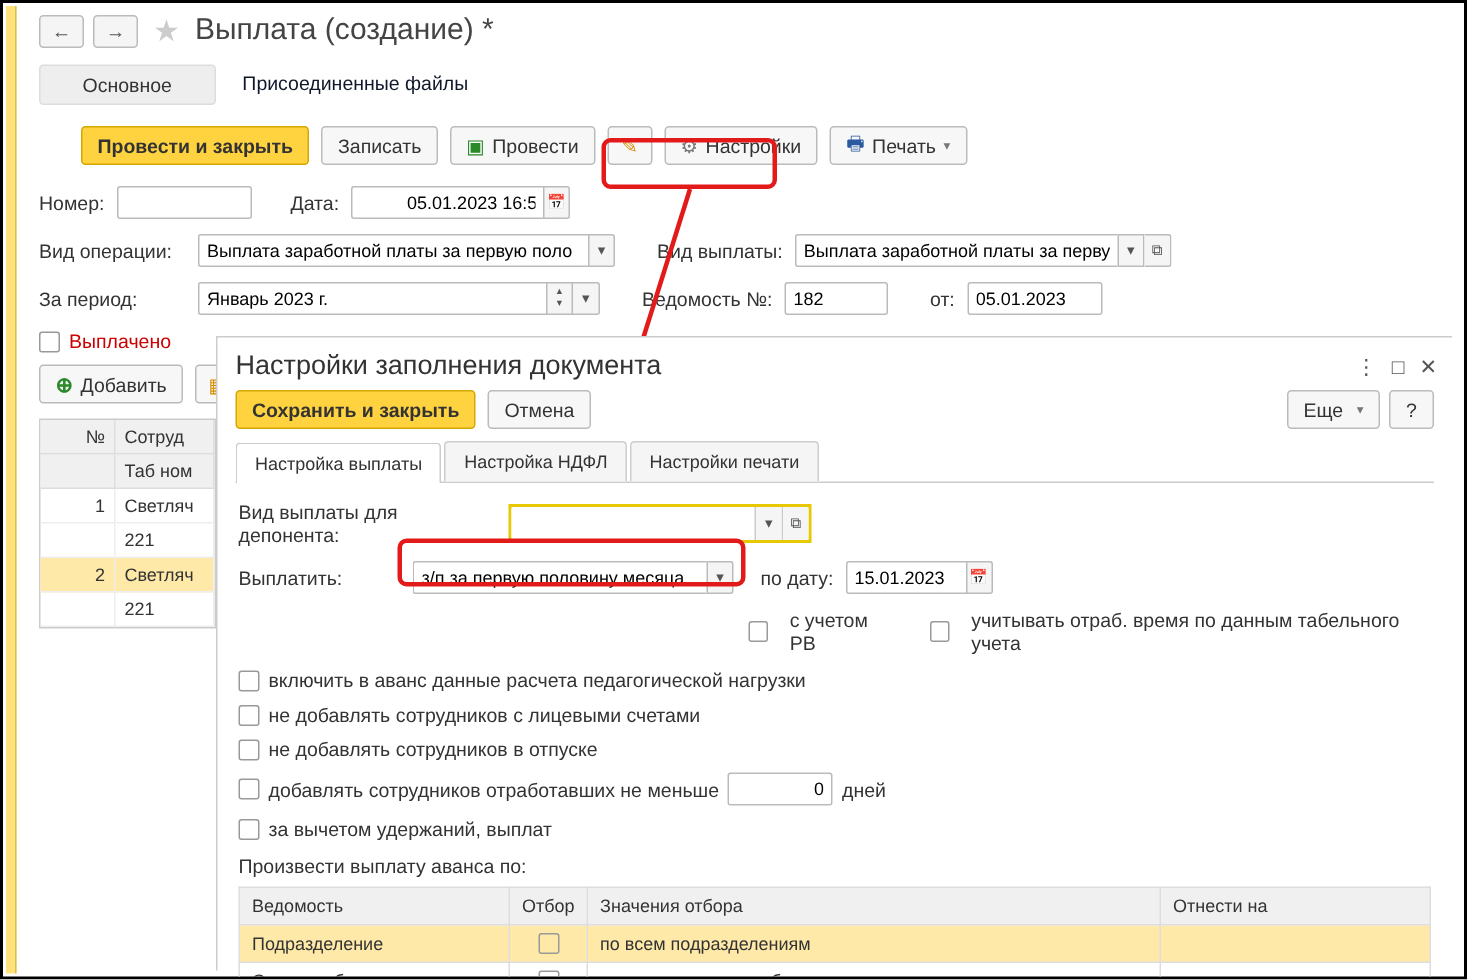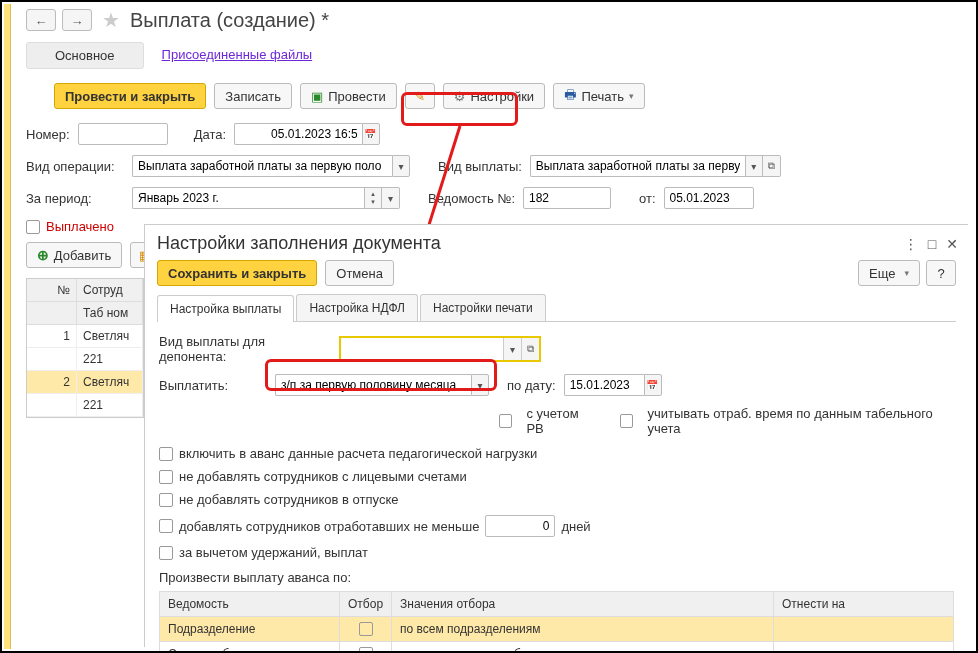--- a/index.html
+++ b/index.html
@@ -8,21 +8,21 @@
   .yellow-edge { position: absolute; left: 2px; top: 2px; bottom: 2px; width: 7px; background: #ffe27a; border-right: 1px solid #d4c05a; }
   .content { margin-left: 14px; padding: 6px 10px 0 10px; }
 
   .nav-row { display: flex; align-items: center; gap: 6px; margin-bottom: 6px; }
   .nav-btn { width: 30px; height: 22px; border: 1px solid #bbb; border-radius: 3px; background: #f5f5f5; display: flex; align-items: center; justify-content: center; font-size: 13px; color: #555; cursor: pointer; }
   .star { color: #ccc; font-size: 20px; margin: 0 4px; }
   .page-title { font-size: 20px; color: #444; }
 
   .tabbar { display: flex; gap: 14px; margin: 10px 0 14px 0; }
   .tab-main { background: #eee; border: 1px solid #ddd; border-radius: 3px; padding: 5px 28px; font-size: 13px; color: #333; }
-  .tab-link { color: #6d28d9; padding: 5px 4px; cursor: pointer; text-decoration: underline; }
+  .tab-link { color: #0f172a; padding: 5px 4px; cursor: pointer; }
 
   .toolbar { display: flex; gap: 8px; align-items: center; margin-bottom: 14px; padding-left: 28px; }
   .btn { border: 1px solid #bbb; border-radius: 3px; background: #f7f7f7; padding: 5px 10px; font-size: 13px; color: #333; display: inline-flex; align-items: center; gap: 5px; cursor: pointer; height: 26px; }
   .btn-yellow { background: #ffd23f; border-color: #d4a800; font-weight: bold; color: #333; }
   .btn-icon { width: 30px; justify-content: center; padding: 0; }
   .red-highlight { position: absolute; border: 3px solid #e21a1a; border-radius: 6px; pointer-events: none; }
 
   .form-row { display: flex; align-items: center; gap: 8px; margin-bottom: 10px; }
   .lbl { font-size: 13px; color: #333; }
   .input { border: 1px solid #bbb; border-radius: 2px; height: 22px; padding: 0 5px; font-size: 12px; background: #fff; }
@@ -140,21 +140,21 @@
     </div>
 
     <div class="form-row">
       <span class="lbl" style="width:98px">За период:</span>
       <div class="combo">
         <input class="input" style="width: 232px;" value="Январь 2023 г.">
         <div class="cbtn" style="flex-direction:column;font-size:7px;line-height:8px">▴<br>▾</div>
         <div class="cbtn">▾</div>
       </div>
       <span class="lbl" style="margin-left:20px">Ведомость №:</span>
-      <input class="input" style="width: 88px;" value="182">
+      <input class="input" style="width: 69px;" value="182">
       <span class="lbl" style="margin-left:20px">от:</span>
       <input class="input" style="width: 90px;" value="05.01.2023">
     </div>
 
     <div class="checkbox-row">
       <div class="chk"></div>
       <span class="red-label">Выплачено</span>
     </div>
 
     <div class="form-row">

